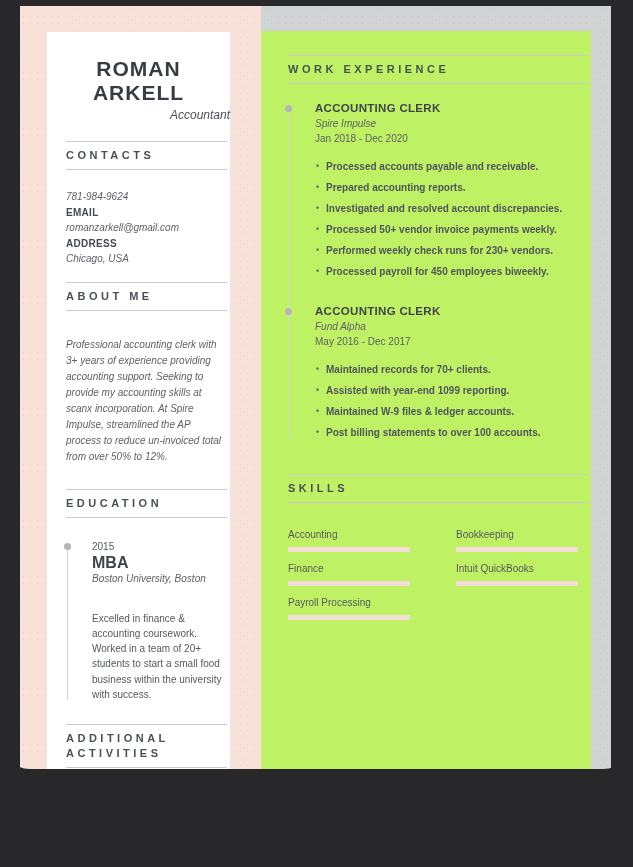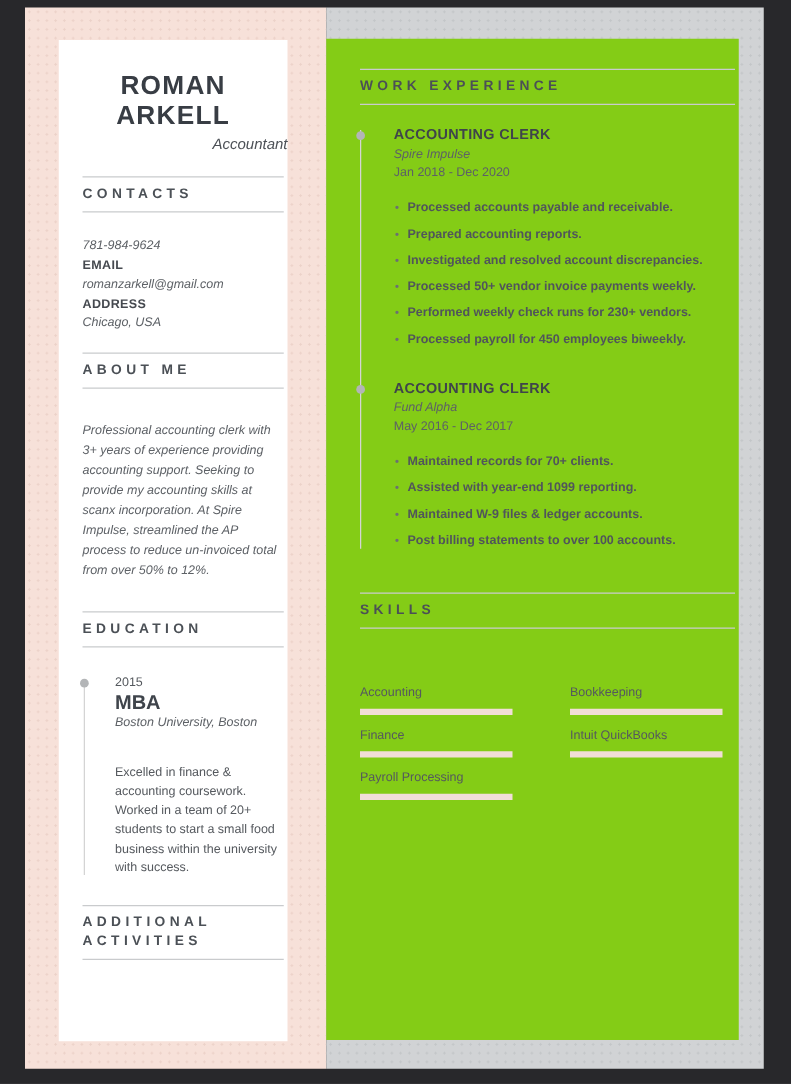--- a/index.html
+++ b/index.html
@@ -1,25 +1,25 @@
 <!DOCTYPE html>
 <html><head>
 <meta charset="utf-8">
 <style>
   html,body{margin:0;padding:0;}
   body{font-family:"Liberation Sans","DejaVu Sans",sans-serif;background:#28282b;}
-  .screen{position:relative;width:633px;height:867px;background:#28282b;overflow:hidden;}
+  .screen{position:relative;width:633px;height:769px;background:#28282b;overflow:hidden;border-radius:30px;}
 
   .pink-panel{position:absolute;left:20px;top:6px;width:241px;height:849px;background:#f7e1d9;
     background-image:radial-gradient(#ecd2c9 0.8px,transparent 0.9px);background-size:7px 7px;}
   .gray-panel{position:absolute;left:261px;top:6px;width:350px;height:849px;background:#d1d3d5;
     background-image:radial-gradient(#c3c6c8 0.8px,transparent 0.9px);background-size:7px 7px;}
 
   .left-card{position:absolute;left:47px;top:32px;width:183px;height:801px;background:#ffffff;}
-  .right-card{position:absolute;left:261px;top:31px;width:330px;height:801px;background:#84cc16;}
+  .right-card{position:absolute;left:261px;top:31px;width:330px;height:801px;background:#bef264;}
 
   .left-inner{padding:25px 3px 0 19px;}
   .right-inner{padding:24px 3px 0 27px;}
 
   .name-block{margin:0 -3px 0 -19px;text-align:center;font-weight:bold;font-size:21px;
     line-height:24px;letter-spacing:1px;color:#383d44;}
   .person-title{margin:3px -3px 0 -19px;text-align:right;font-style:italic;font-size:12px;
     line-height:14px;color:#4c5056;}
 
   .sec{border-top:1px solid #c9cbcd;border-bottom:1px solid #c9cbcd;padding:6px 0;}
@@ -51,21 +51,21 @@
   .job + .job{margin-top:22px;}
   .job .tl-dot{position:absolute;left:-3px;top:4px;width:7px;height:7px;border-radius:50%;background:#b3b5b7;}
   .job-title{font-size:11.5px;font-weight:bold;letter-spacing:0.3px;line-height:15px;color:#3f444b;}
   .job-company{font-size:10px;font-style:italic;line-height:15px;color:#5d6166;}
   .job-dates{font-size:10px;line-height:15px;color:#5d6166;}
   .job ul{list-style:none;margin:10px 0 0 0;padding:0;}
   .job li{position:relative;padding-left:11px;font-size:10px;font-weight:bold;line-height:21px;color:#50555b;}
   .job li::before{content:"\2022";position:absolute;left:1px;top:0;font-size:9px;color:#6b6f74;}
 
   .sec-skills{margin-top:31px;}
-  .skills-grid{margin-top:45px;display:grid;grid-template-columns:122px 122px;column-gap:46px;row-gap:10px;}
+  .skills-grid{margin-top:25px;display:grid;grid-template-columns:122px 122px;column-gap:46px;row-gap:10px;}
   .skill-label{font-size:10px;line-height:14px;color:#55595e;}
   .skill-bar{margin-top:5px;height:5px;width:100%;background:#f2ded7;}
 </style>
 </head>
 <body>
 
 <div class="screen">
 
   <div class="pink-panel"></div>
   <div class="gray-panel"></div>

